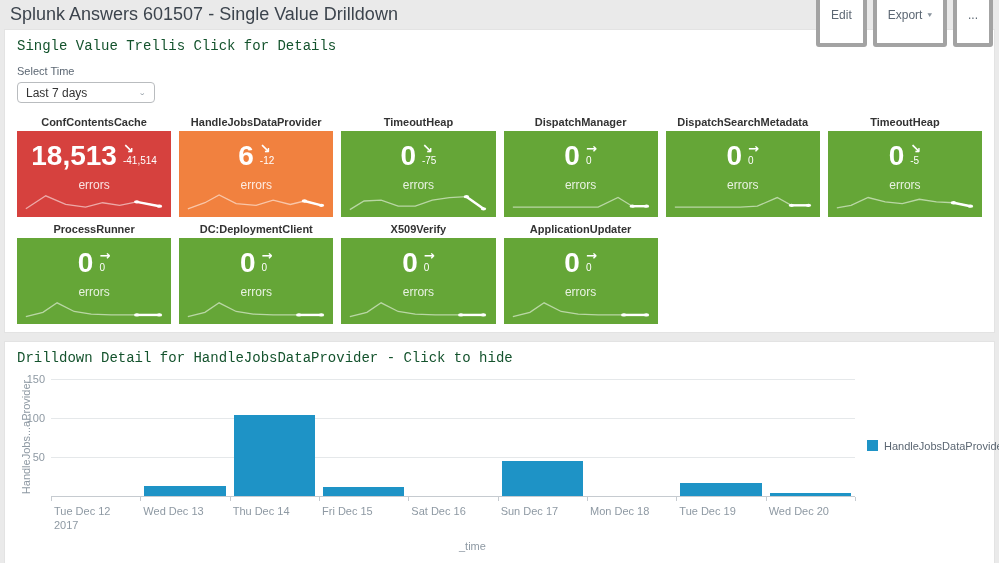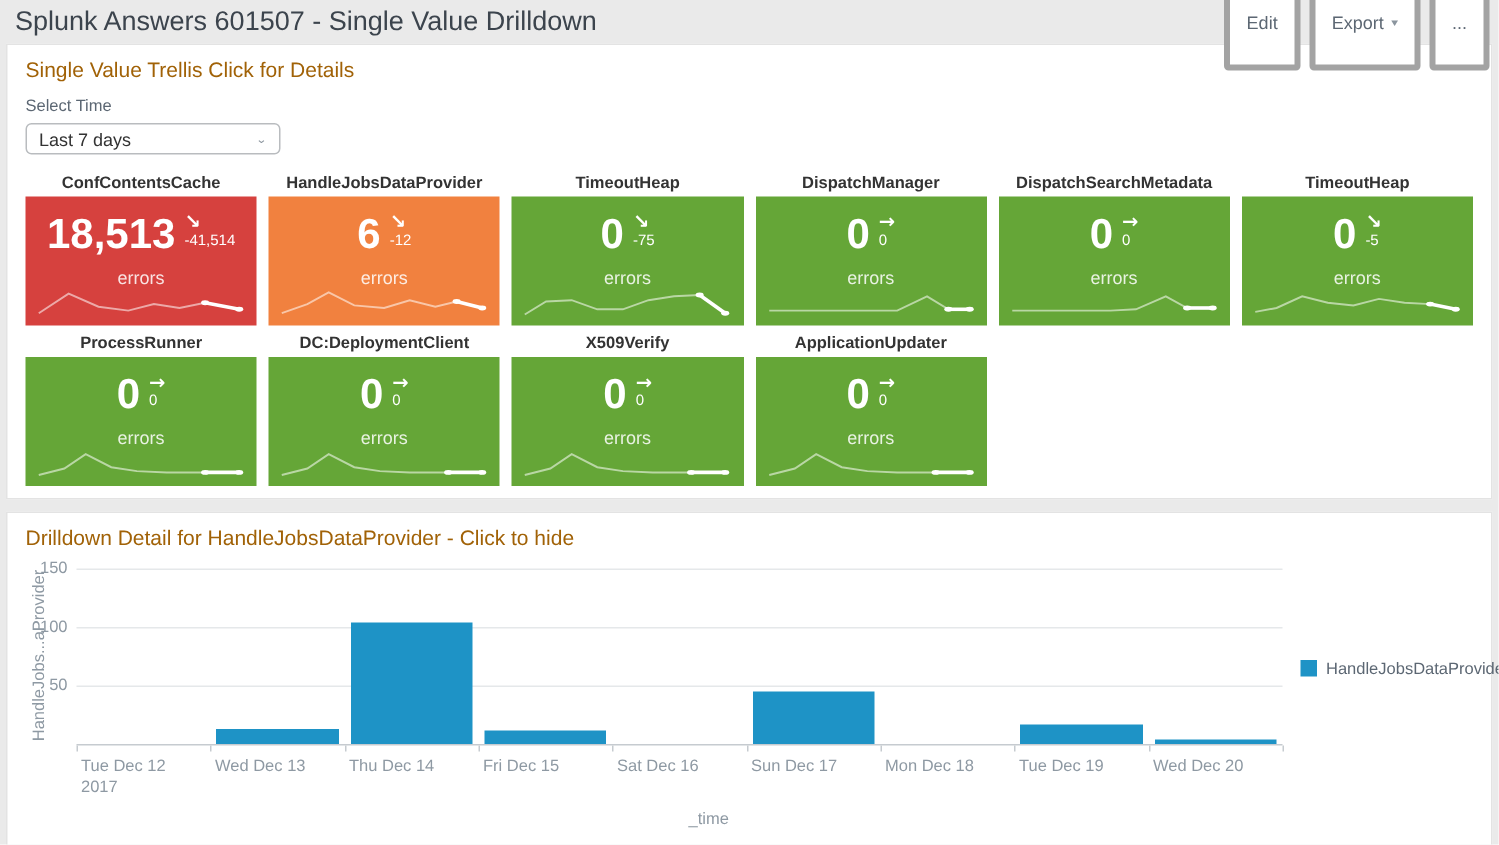--- a/index.html
+++ b/index.html
@@ -18,26 +18,26 @@
                white-space:nowrap; overflow:hidden; }
   .hdr-btns { display:flex; gap:6px; }
   .btn { background:#fff; border:4px solid #a3a3a3; border-radius:3px;
          font-size:12px; color:#5c6773; padding:21px 11px; line-height:14px;
          display:flex; align-items:center; gap:5px; cursor:pointer; }
   .chev { font-size:9px; color:#8b959e; transform:scaleY(.8); }
 
   
   .panel { background:#fff; margin:0 4px; border:1px solid #e3e3e3; }
   .panel-inner { padding:8px 12px; }
-  .panel-title { font-size:14px; font-weight:400; color:#a16207; }
+  .panel-title { font-size:14px; font-weight:400; color:#14532d;font-family:Liberation Mono, monospace; }
 
   
   .field { margin-top:11px; }
   .field-label { font-size:11px; color:#5c6773; margin-bottom:5px; }
-  .dropdown { width:170px; height:21px; background:#fff; border:1px solid #b9bcbf;
+  .dropdown { width:138px; height:21px; background:#fff; border:1px solid #b9bcbf;
               border-radius:4px; display:flex; align-items:center; padding:0 8px;
               font-size:12px; color:#333; cursor:pointer; }
   .dropdown-value { flex:1 1 auto; }
 
   
   .trellis { margin-top:13px; display:grid; grid-template-columns:repeat(6,1fr);
              column-gap:8px; row-gap:6px; }
   .tile-cell { display:flex; flex-direction:column; }
   .tile-title { font-size:11px; font-weight:700; color:#333; text-align:center;
                 margin-bottom:3px; white-space:nowrap; overflow:hidden; }

